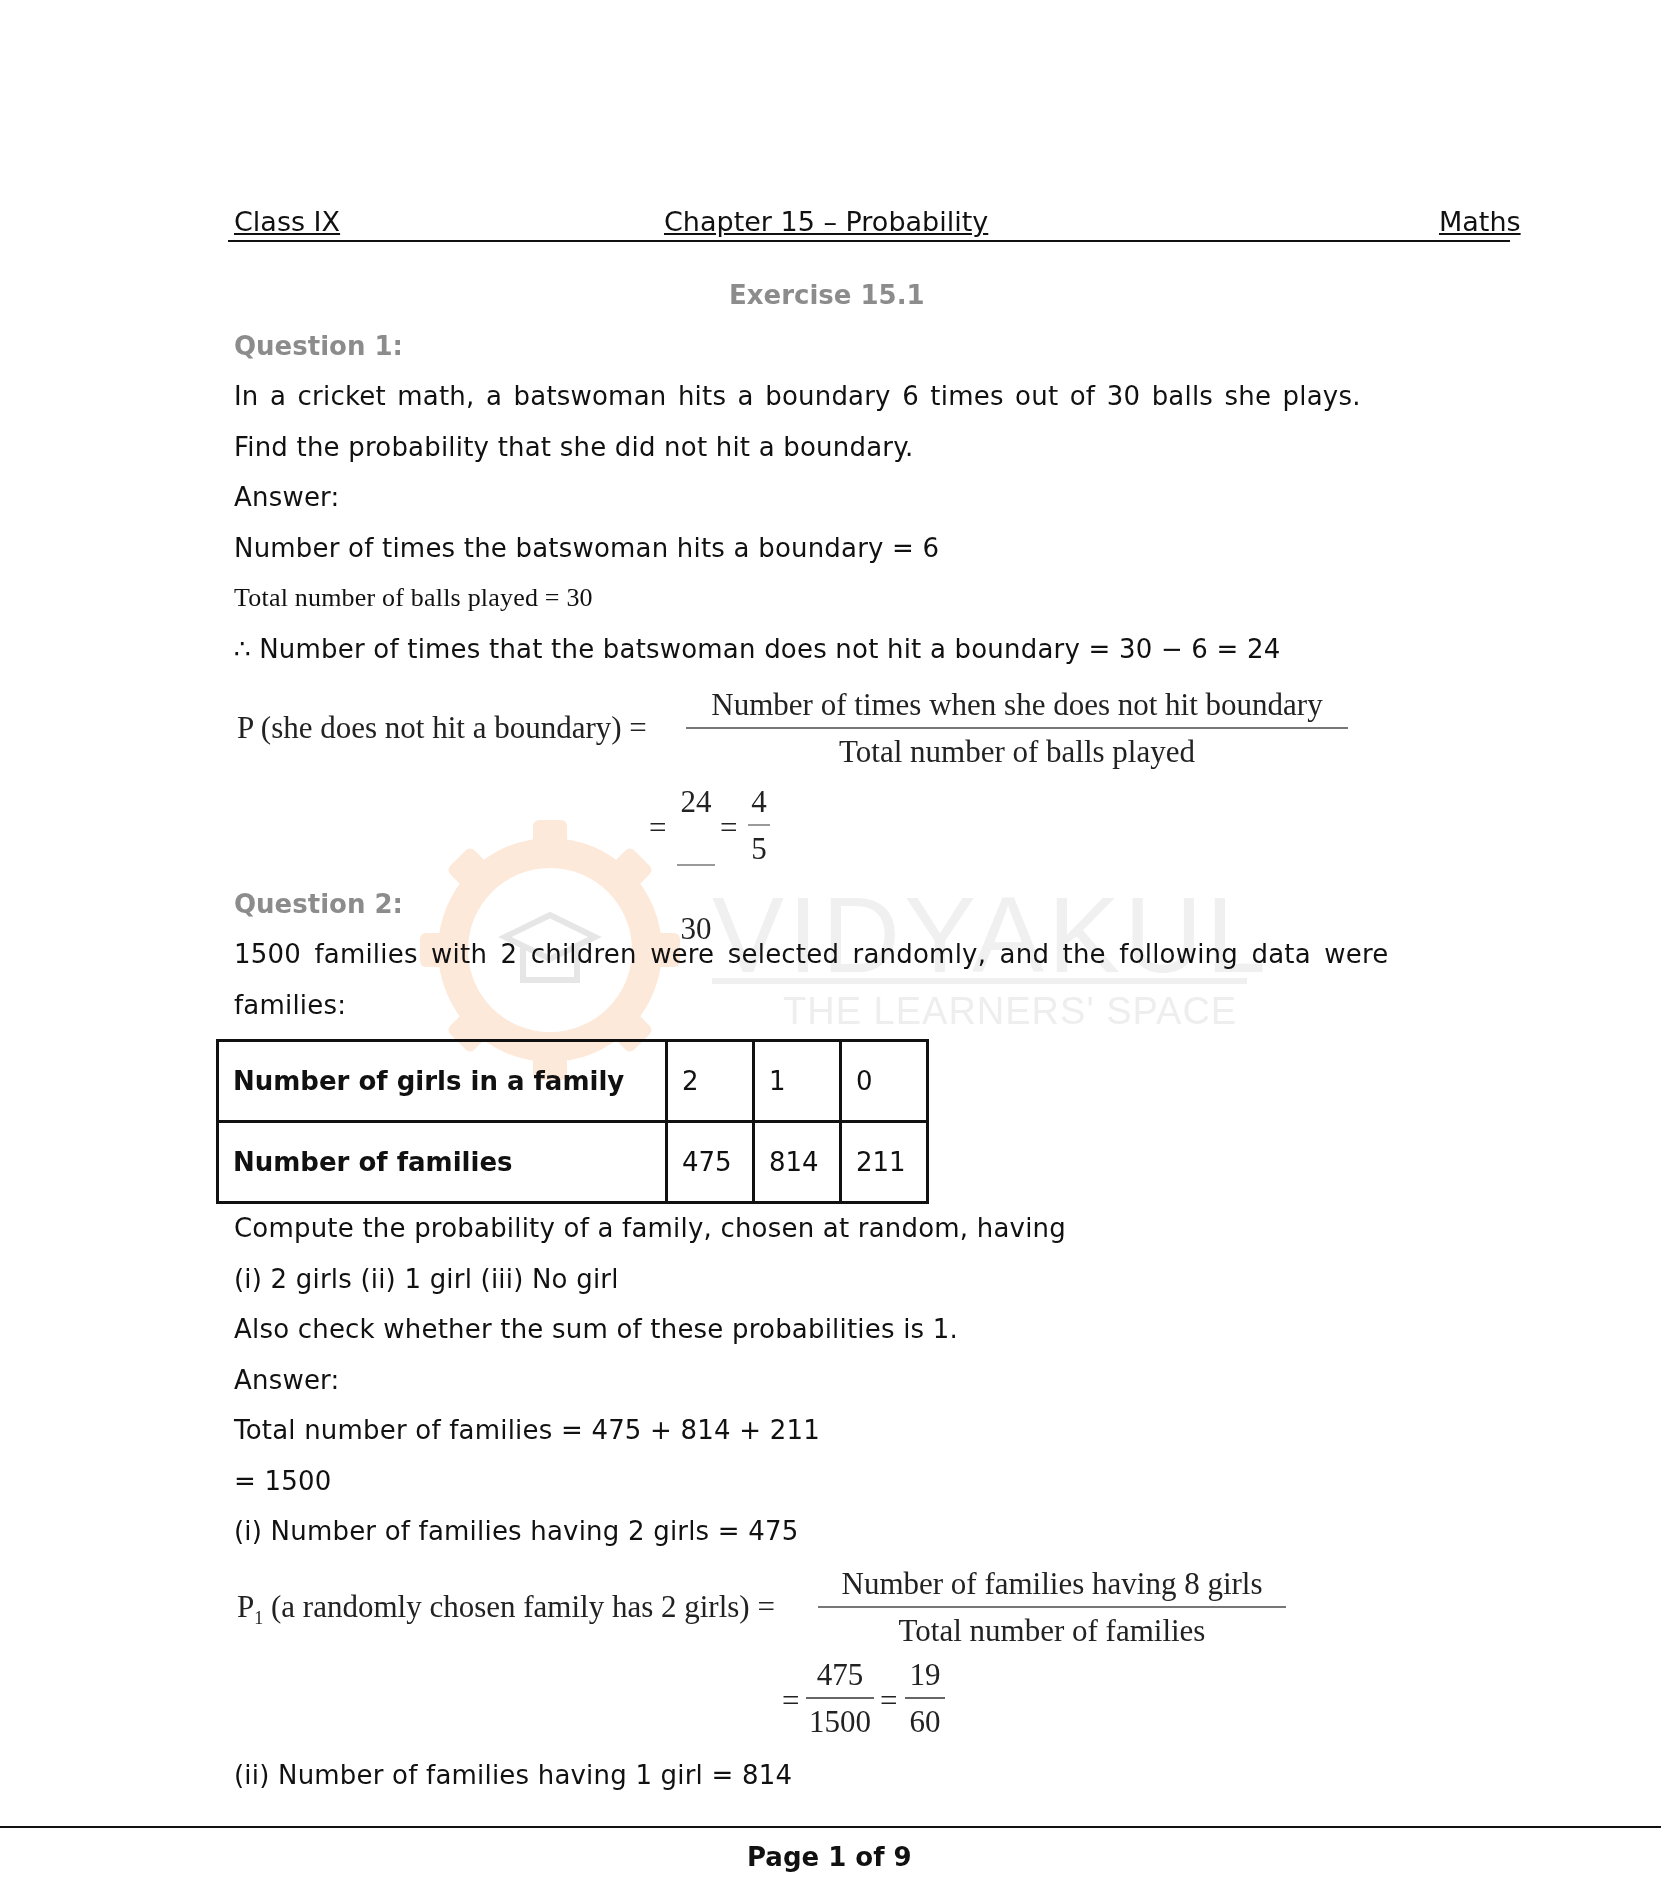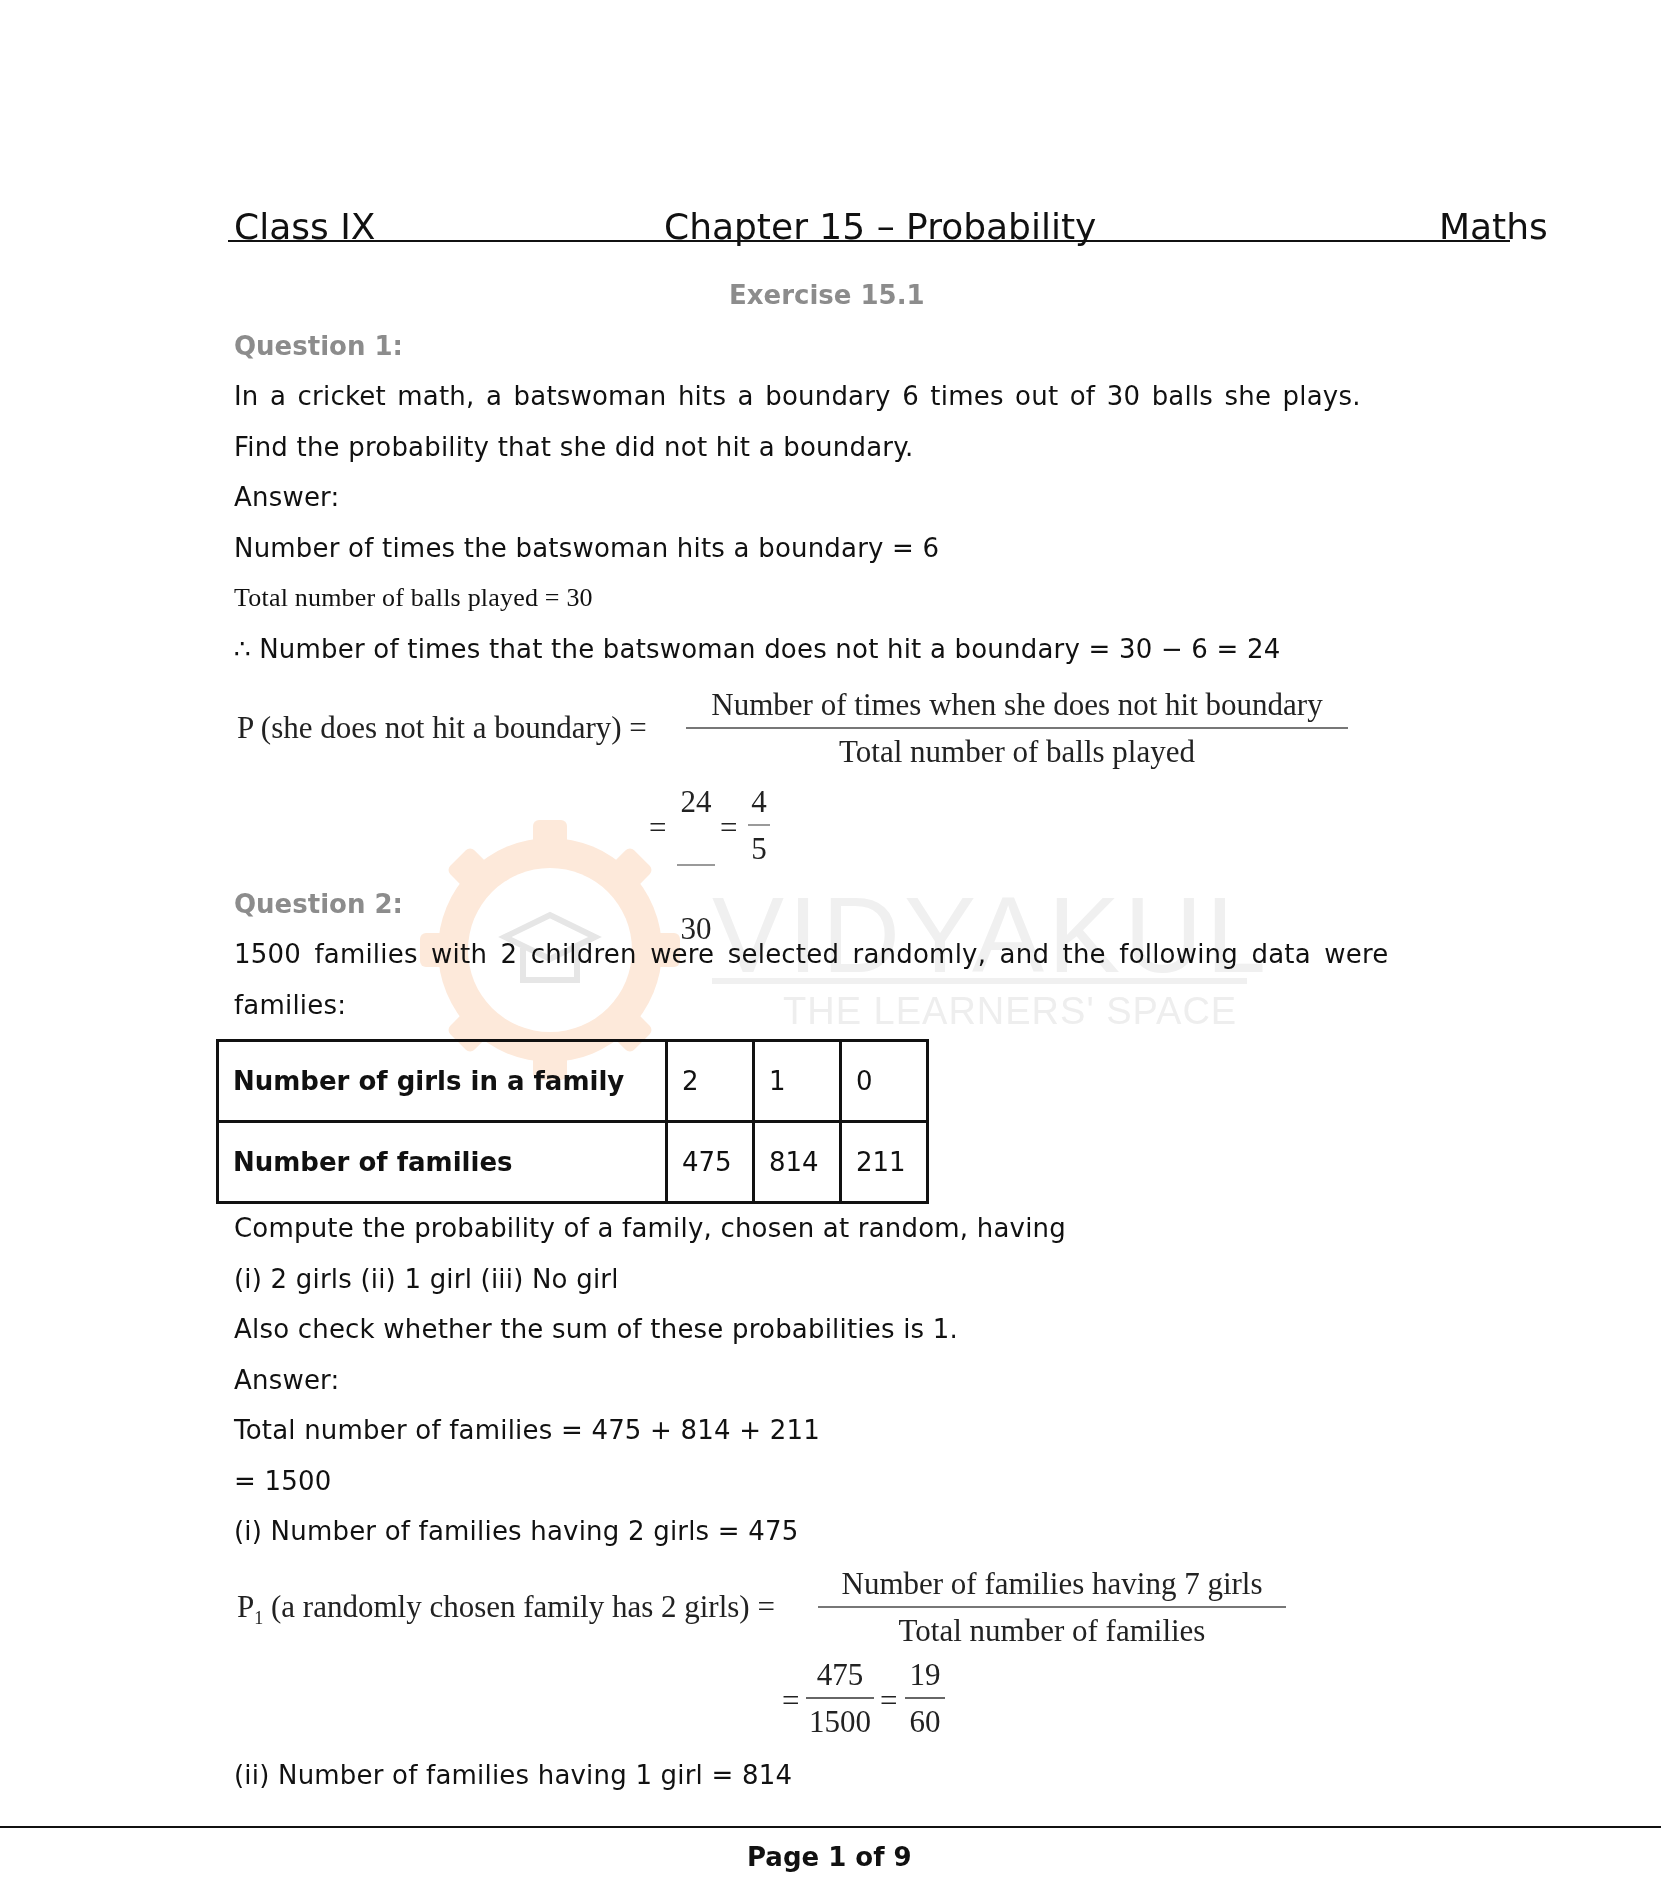--- a/index.html
+++ b/index.html
@@ -2,21 +2,21 @@
 <html><head>
 <meta charset="utf-8">
 <style>
   html, body { margin: 0; padding: 0; background: #ffffff; }
   body { width: 1661px; height: 1903px; position: relative; overflow: hidden;
          font-family: "DejaVu Sans", sans-serif; color: #111; }
   .abs { position: absolute; white-space: nowrap; }
   .txt { font-size: 26px; letter-spacing: 0.2px; }
   .gray-bold { color: #8c8c8c; font-weight: bold; font-size: 26px; }
   .serif { font-family: "Liberation Serif", "DejaVu Serif", serif; font-size: 31px; color: #222; }
-  .hdr { font-size: 36px; }
+  .hdr { font-size: 27px; text-decoration: underline; }
   .hline { position: absolute; background: #111; }
   .frac { position: absolute; display: flex; flex-direction: column; align-items: center; }
   .frac .num, .frac .den { font-family: "Liberation Serif", serif; font-size: 31px; color: #222; line-height: 34px; white-space: nowrap; }
   .frac .bar { height: 2px; background: #9a9a9a; align-self: stretch; margin: 5px 0 6px 0; }
   table.data { position: absolute; left: 216px; top: 1039px; border-collapse: collapse; }
   table.data td { border: 3px solid #111; height: 78px; font-size: 26px; padding: 0 0 0 14px; vertical-align: middle; }
   table.data td.head { font-weight: bold; width: 432px; }
   table.data td.val { width: 70px; padding-left: 14px; }
   .wm { position: absolute; pointer-events: none; }
   .wm-text { font-family: "Liberation Sans", sans-serif; color: #f1f1f1; font-weight: bold; letter-spacing: 6px; }
@@ -111,21 +111,21 @@
 <div class="abs txt" style="left:234px;top:1365px;">Answer:</div>
 <div class="abs txt" style="left:234px;top:1415px;">Total number of families = 475 + 814 + 211</div>
 <div class="abs txt" style="left:234px;top:1466px;">= 1500</div>
 <div class="abs txt" style="left:234px;top:1516px;">(i) Number of families having 2 girls = 475</div>
 
 <div class="abs serif" style="left:237px;top:1589px;">
   <span>P</span><sub style="font-size:18px;">1</sub>
   <span>(a randomly chosen family has 2 girls) =</span>
 </div>
 <div class="frac" style="left:818px;top:1567px;width:468px;">
-  <span class="num">Number of families having 7 girls</span>
+  <span class="num">Number of families having 8 girls</span>
   <span class="bar" style="background:#777;"></span>
   <span class="den">Total number of families</span>
 </div>
 <div class="abs serif" style="left:782px;top:1683px;">=</div>
 <div class="frac" style="left:806px;top:1658px;width:68px;">
   <span class="num">475</span>
   <span class="bar" style="background:#666;"></span>
   <span class="den">1500</span>
 </div>
 <div class="abs serif" style="left:880px;top:1683px;">=</div>

